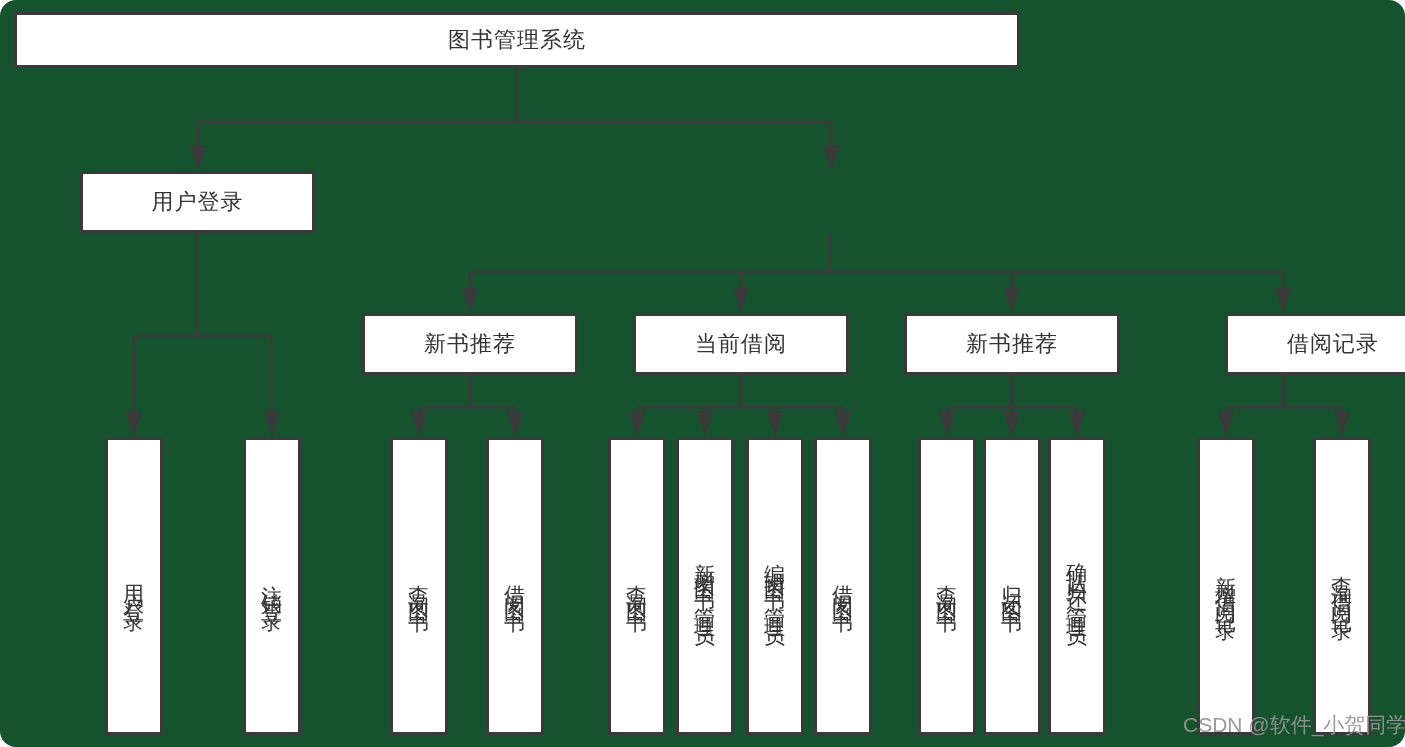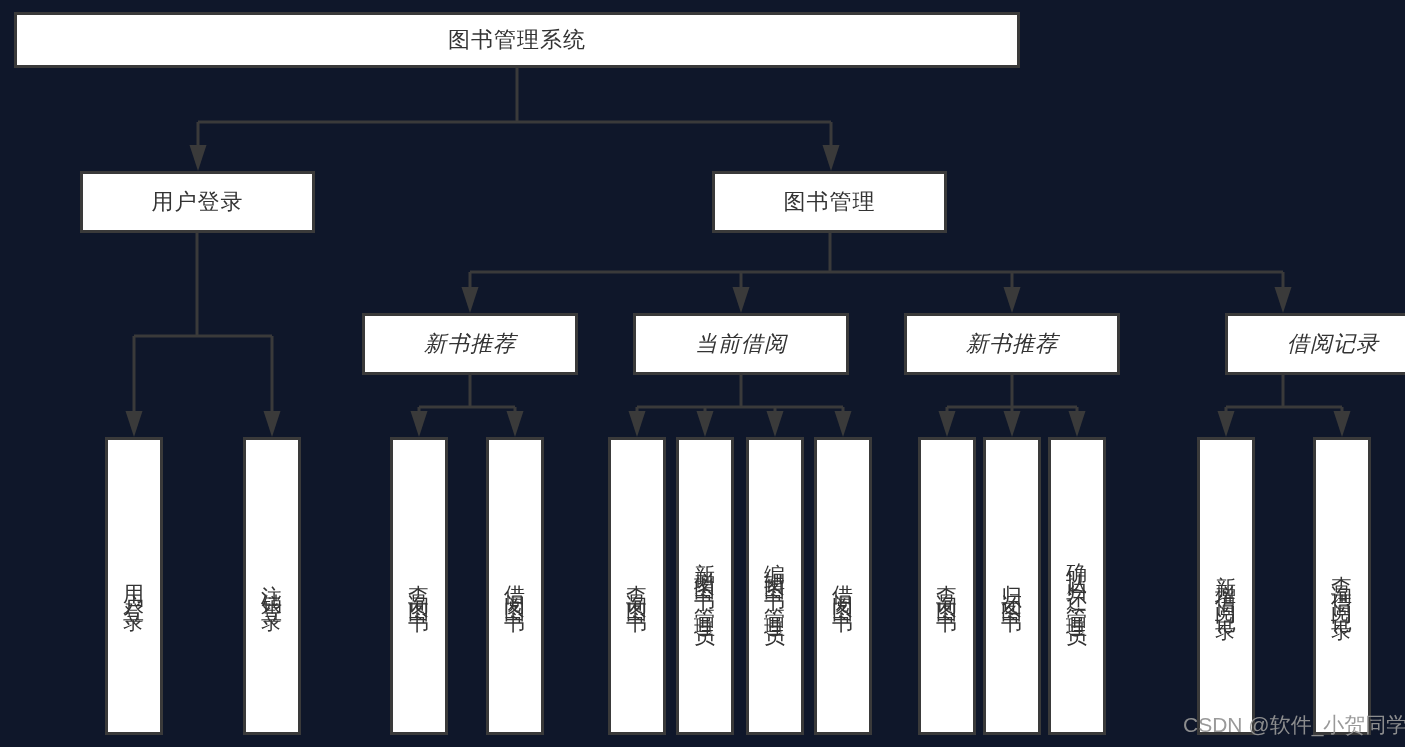--- a/index.html
+++ b/index.html
@@ -4,23 +4,24 @@
 <style>
   html, body {
     margin: 0;
     padding: 0;
     background: #ffffff;
   }
   .canvas {
     position: relative;
     width: 1405px;
     height: 747px;
-    background: #0f172a;
+    background: #14532d;
     font-family: "Liberation Sans", "DejaVu Sans", sans-serif;
     overflow: hidden;
+    border-radius: 16px;
   }
   .connectors {
     position: absolute;
     left: 0;
     top: 0;
     width: 1405px;
     height: 747px;
     z-index: 1;
   }
   .node {
@@ -36,21 +37,21 @@
   }
   .hlabel {
     font-size: 22px;
     letter-spacing: 1px;
     white-space: nowrap;
   }
   .box-root   { left: 14px;  top: 12px;  width: 1006px; height: 56px; }
   .box-l2     { top: 171px;  width: 235px; height: 62px; }
   .box-user-login      { left: 80px; }
   .box-book-management { left: 712px; }
-  .box-l3     { top: 313px;  width: 216px; height: 62px; font-style: italic; }
+  .box-l3     { top: 313px;  width: 216px; height: 62px; }
   .box-new-book-recommend { left: 362px; }
   .box-book-borrow        { left: 633px; }
   .box-current-borrow     { left: 904px; }
   .box-borrow-records     { left: 1225px; }
   .leaf {
     top: 437px;
     width: 58px;
     height: 298px;
   }
   .vlabel {
@@ -136,23 +137,20 @@
     </g>
   </svg>
 
   <div class="node box-root">
     <span class="hlabel">图书管理系统</span>
   </div>
 
   <div class="node box-l2 box-user-login">
     <span class="hlabel">用户登录</span>
   </div>
-  <div class="node box-l2 box-book-management">
-    <span class="hlabel">图书管理</span>
-  </div>
 
   <div class="node box-l3 box-new-book-recommend">
     <span class="hlabel">新书推荐</span>
   </div>
   <div class="node box-l3 box-book-borrow">
     <span class="hlabel">当前借阅</span>
   </div>
   <div class="node box-l3 box-current-borrow">
     <span class="hlabel">新书推荐</span>
   </div>

